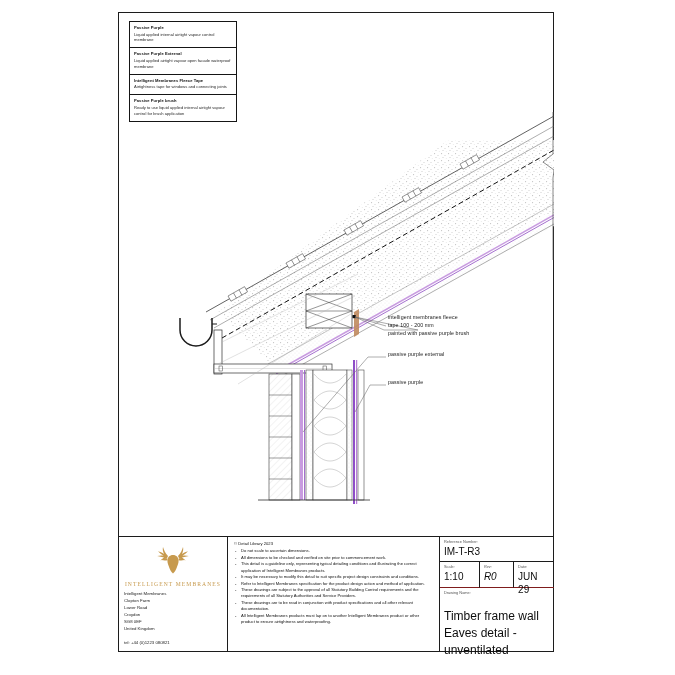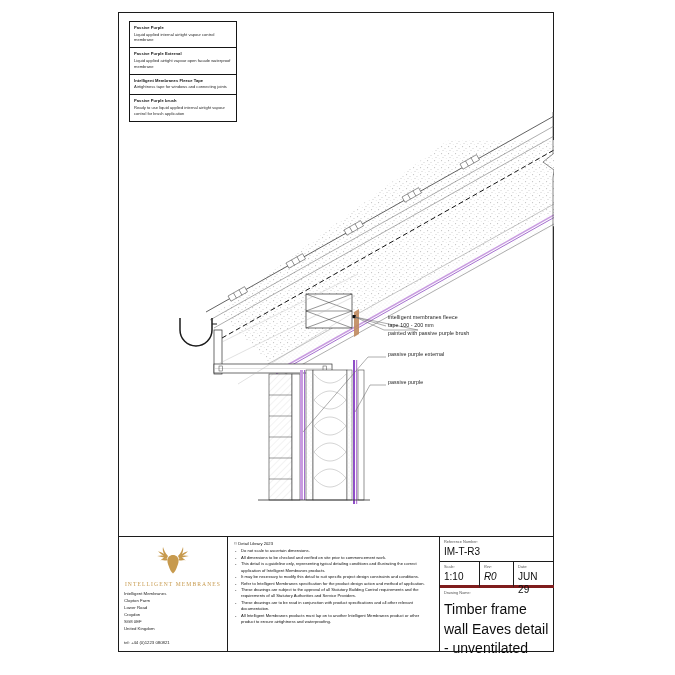--- a/index.html
+++ b/index.html
@@ -171,38 +171,38 @@
   }
   .tb-value {
     font-size: 10px;
     color: #0d0d0d;
     line-height: 1.35;
     margin-top: 1px;
   }
   #tb-ref { height: 30px; }
   #tb-mid { display: flex; height: 26px; }
   #tb-mid > div {
-    border-bottom: 3px solid #7f1d1d;
+    border-bottom: 1px solid #7f1d1d;
     border-right: 1px solid #1c1c1c;
     box-sizing: border-box;
     padding: 2px 4px;
   }
   #tb-scale { width: 35%; }
   #tb-rev   { width: 30%; font-style: italic; }
   #tb-date  { width: 35%; border-right: none !important; }
   #tb-name {
     flex: 1;
     padding: 2px 4px;
     box-sizing: border-box;
   }
   .tb-name-value {
-    font-size: 14px;
+    font-size: 12px;
     color: #0d0d0d;
     line-height: 1.42;
-    margin-top: 5px;
+    margin-top: 13px;
   }
 </style>
 </head>
 <body>
 
 <div id="sheet">
 
   <div id="border"></div>
 
   <div id="drawing">

